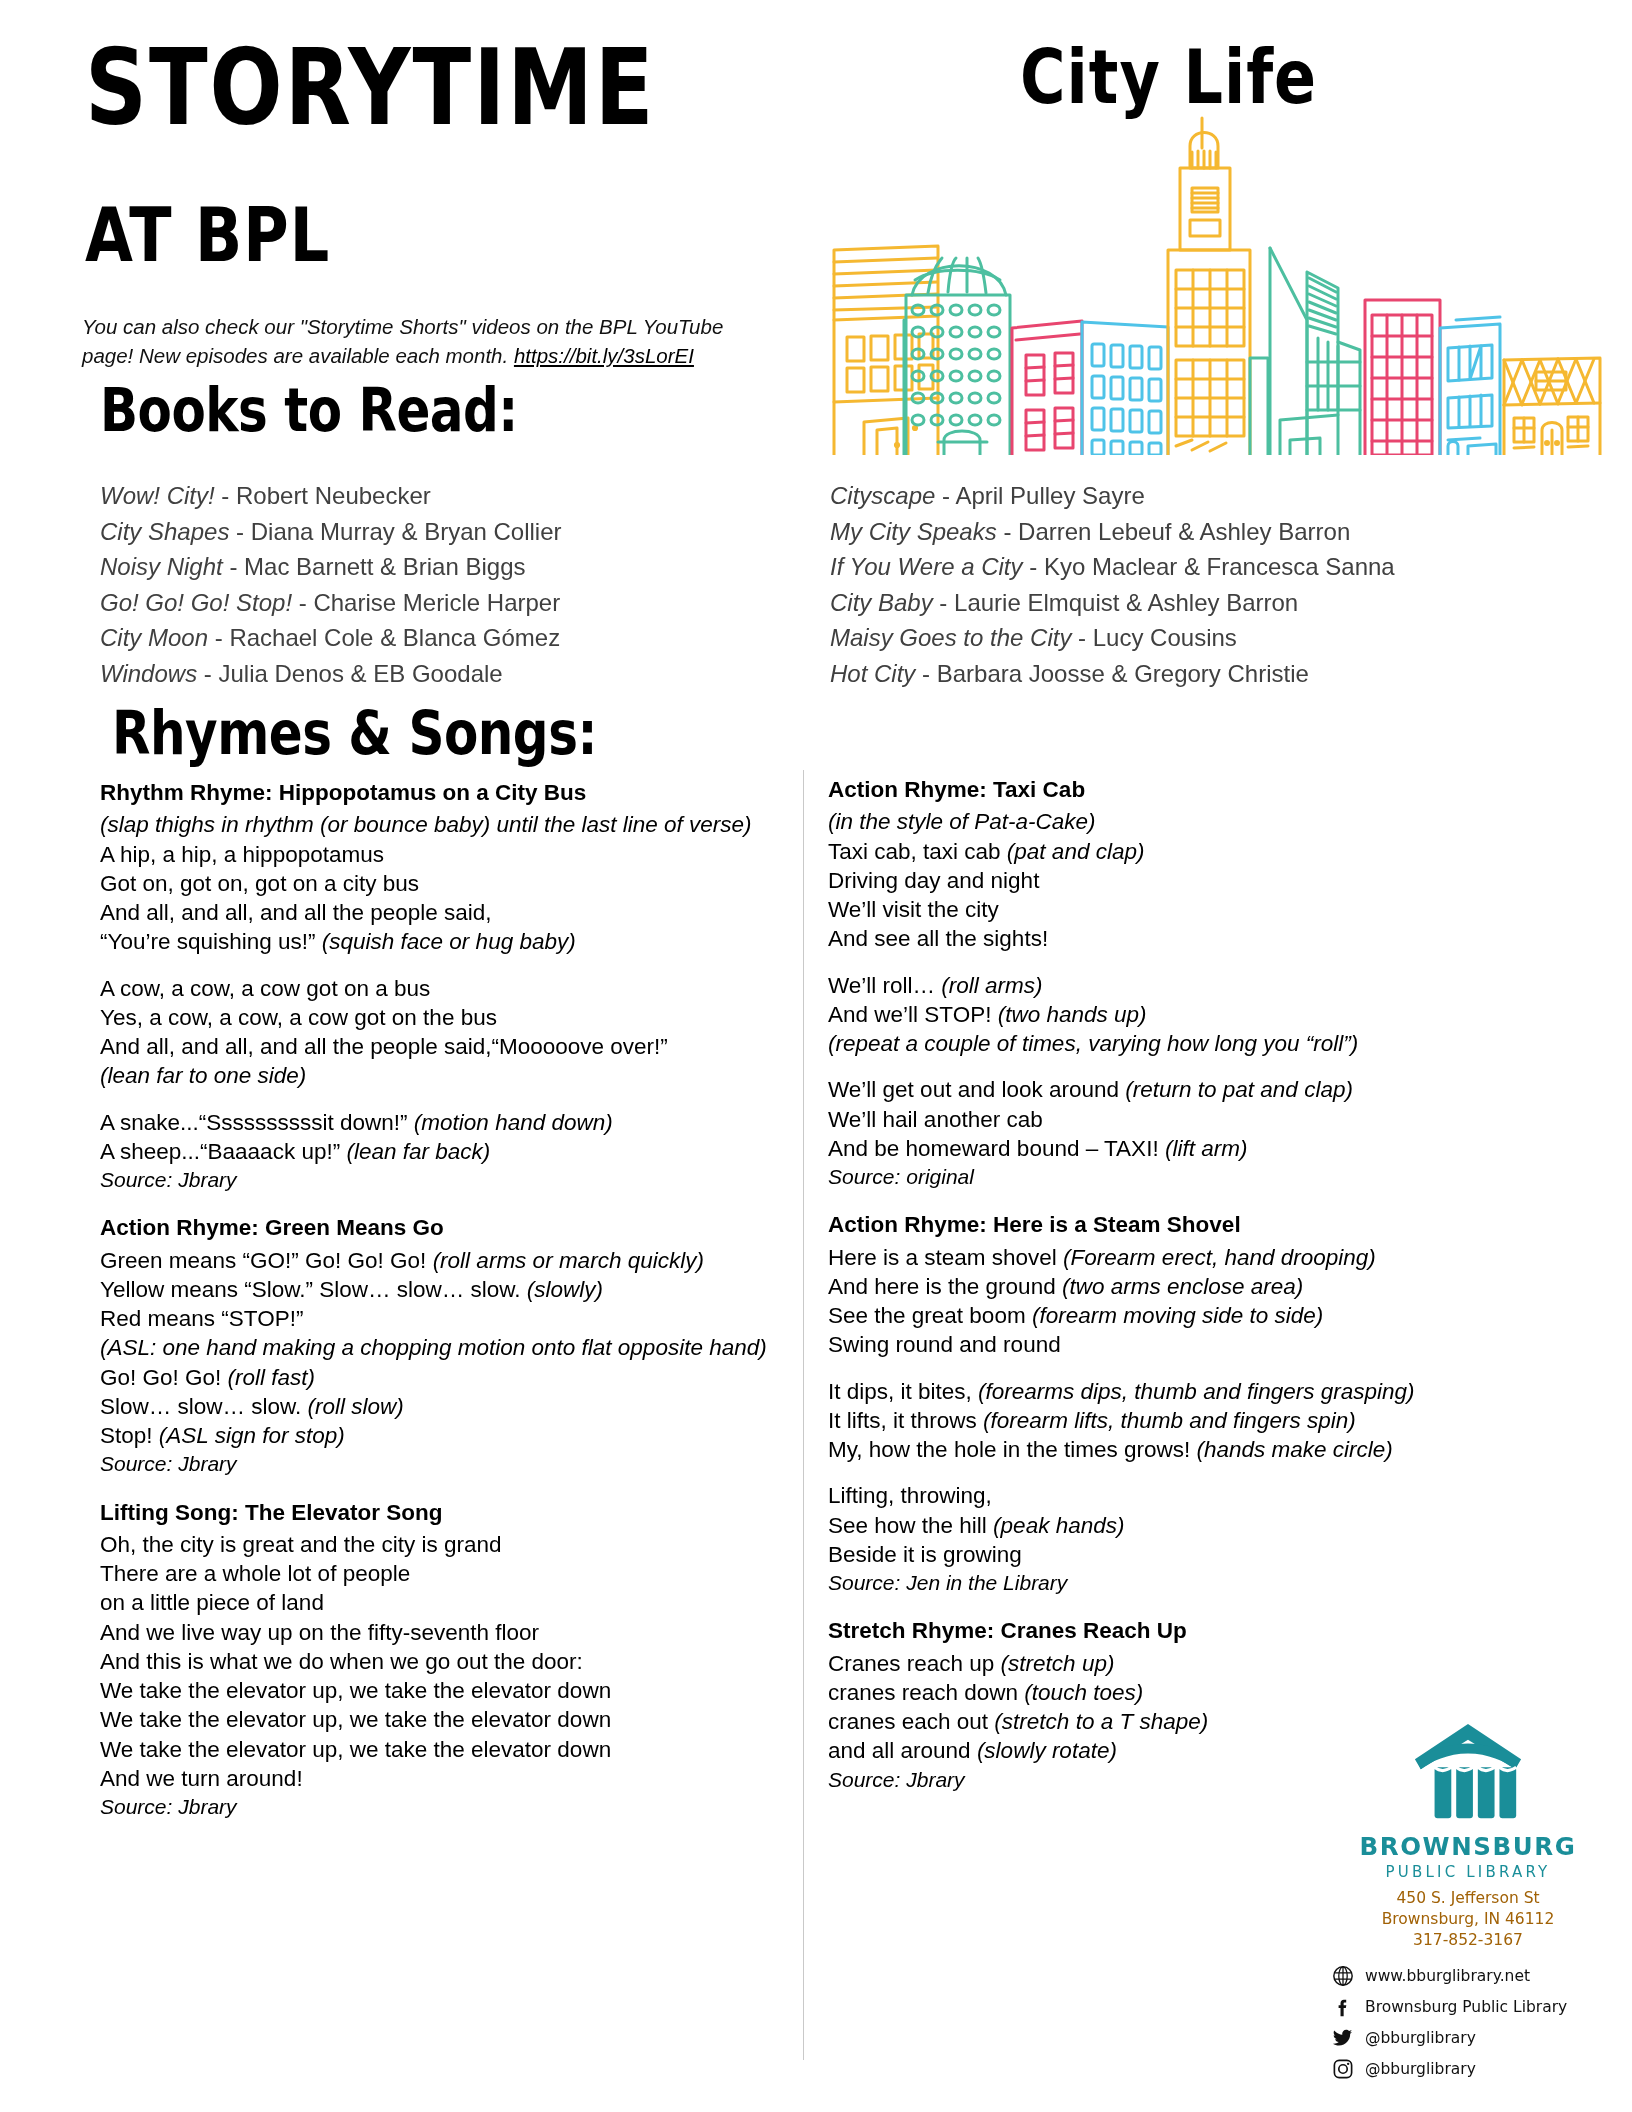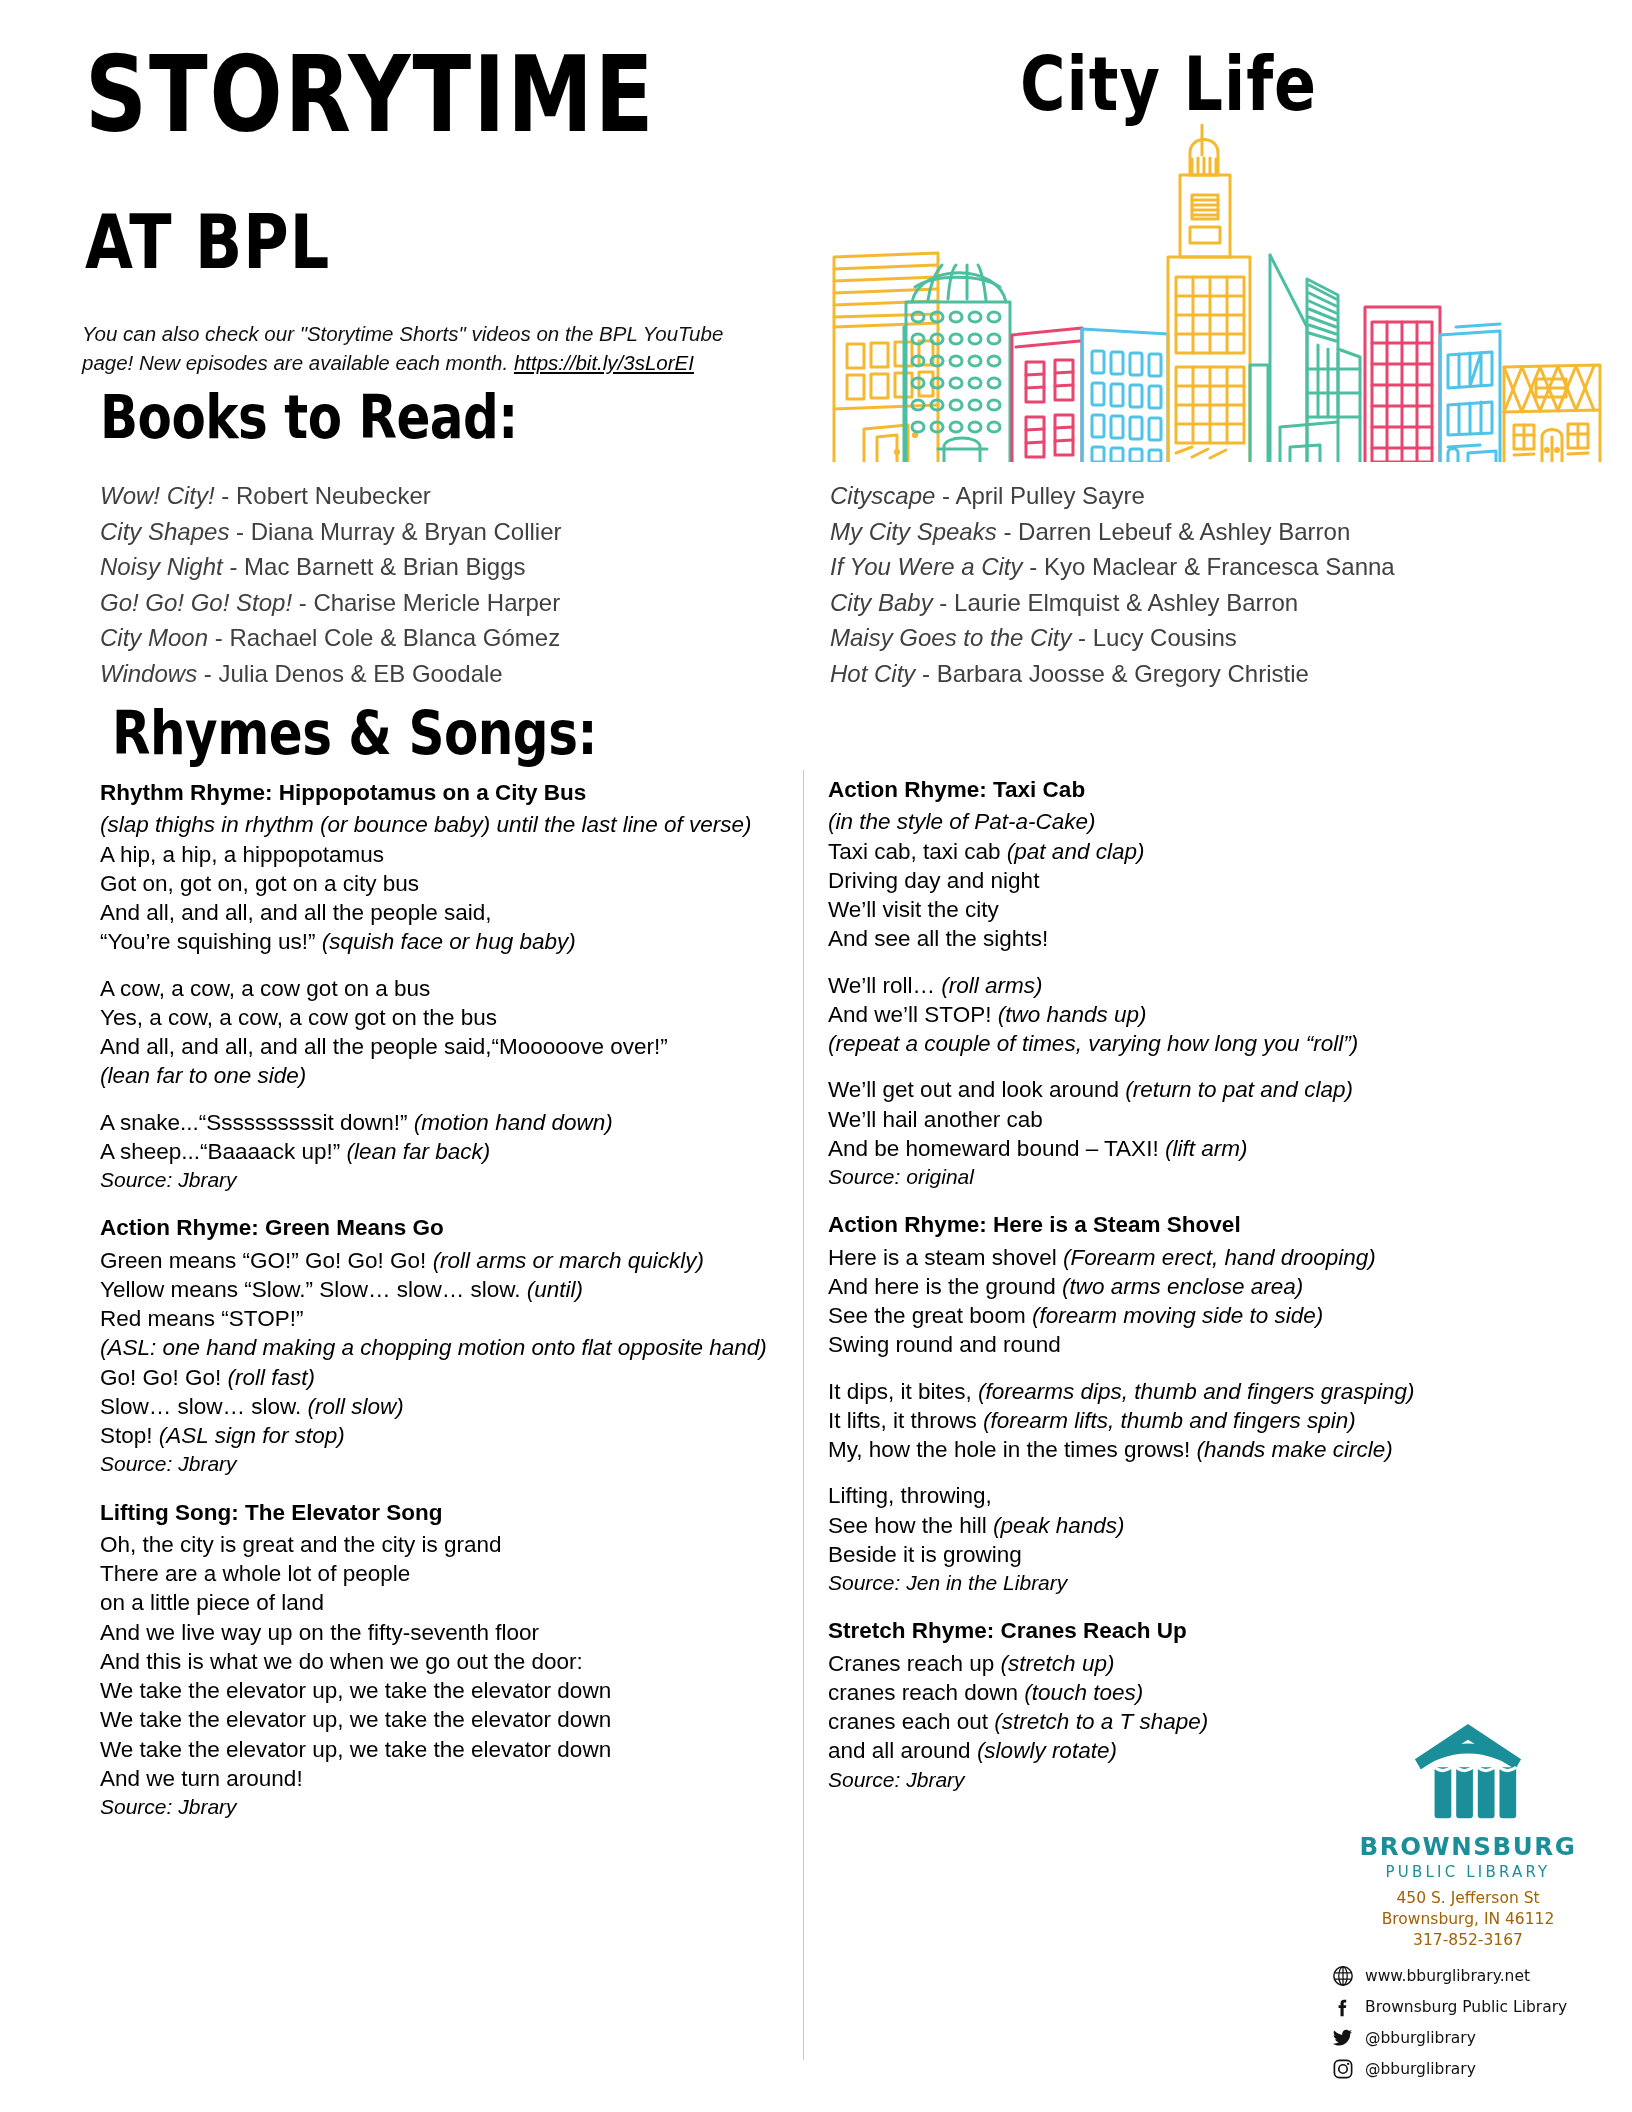--- a/index.html
+++ b/index.html
@@ -15,21 +15,21 @@
     font-family:"DejaVu Sans", sans-serif;
     font-weight:bold;
     letter-spacing:-0.5px;
     line-height:0.92;
     color:#000;
     transform:scaleY(1.22);
     transform-origin:left top;
   }
 
   
-  .hdr{position:absolute;left:0;top:7px;width:1632px;height:470px;}
+  .hdr{position:absolute;left:0;top:0;width:1632px;height:470px;}
   .title-main{
     position:absolute;left:85px;top:40px;
     font-size:86px;letter-spacing:2px;
   }
   .title-sub{
     position:absolute;left:85px;top:200px;
     font-size:62px;letter-spacing:1px;
   }
   .blurb{
     position:absolute;left:82px;top:312px;width:660px;
@@ -336,21 +336,21 @@
           <div class="stanza" style="margin-bottom: 0px;">
             <p class="rline"><span>A snake...“Ssssssssssit down!” </span><em>(motion hand down)</em></p>
             <p class="rline"><span>A sheep...“Baaaack up!” </span><em>(lean far back)</em></p>
             <p class="src">Source: Jbrary</p>
           </div>
         </div>
         <div class="block">
           <div class="rtitle">Action Rhyme: Green Means Go</div>
           <div class="stanza" style="margin-bottom: 0px;">
             <p class="rline"><span>Green means “GO!” Go! Go! Go! </span><em>(roll arms or march quickly)</em></p>
-            <p class="rline"><span>Yellow means “Slow.” Slow… slow… slow. </span><em>(until)</em></p>
+            <p class="rline"><span>Yellow means “Slow.” Slow… slow… slow. </span><em>(slowly)</em></p>
             <p class="rline"><span>Red means “STOP!”</span></p>
             <p class="rline ital">(ASL: one hand making a chopping motion onto flat opposite hand)</p>
             <p class="rline"><span>Go! Go! Go! </span><em>(roll fast)</em></p>
             <p class="rline"><span>Slow… slow… slow. </span><em>(roll slow)</em></p>
             <p class="rline"><span>Stop! </span><em>(ASL sign for stop)</em></p>
             <p class="src">Source: Jbrary</p>
           </div>
         </div>
         <div class="block">
           <div class="rtitle">Lifting Song: The Elevator Song</div>

